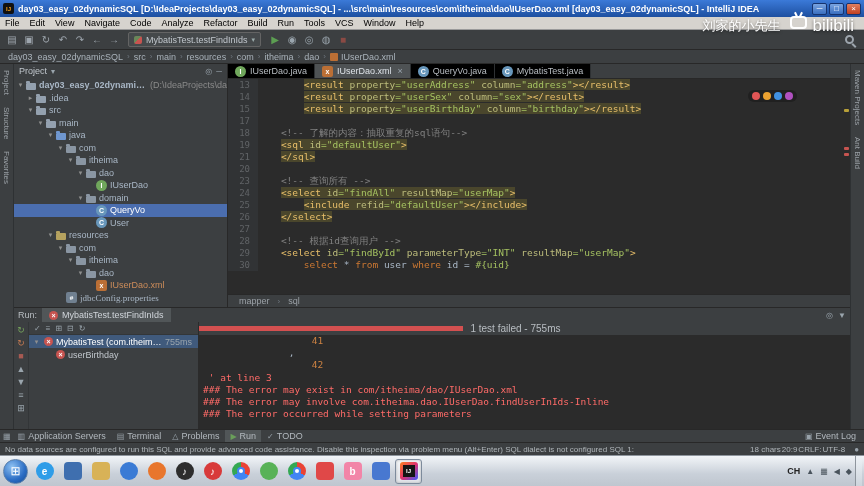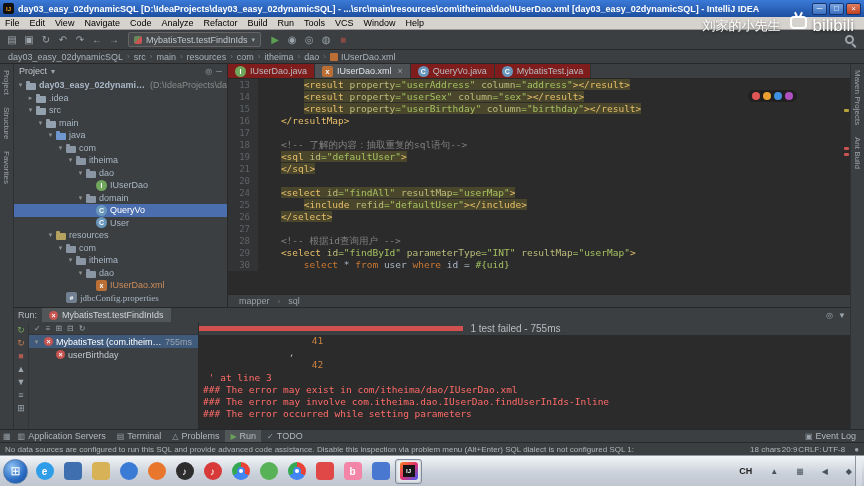--- a/index.html
+++ b/index.html
@@ -55,21 +55,21 @@
 .i-class,.i-interface{border-radius:50%}
 .i-class{background:#6897bb}.i-interface{background:#70a75c}
 .i-xml{background:#bb6f35;border-radius:2px}
 .i-properties{background:#708090;border-radius:2px}
 .tw-icon .ltr{position:absolute;inset:0;display:flex;align-items:center;justify-content:center;font-size:7px;color:#fff;font-weight:bold}
 .tw-label{overflow:hidden;text-overflow:ellipsis}
 .tw-suffix{color:#8a8a8a;margin-left:3px}
 
 .editor-col{flex:1;display:flex;flex-direction:column;min-width:0;background:#2b2b2b}
 .tabs{height:15px;background:#3c3f41;display:flex;align-items:stretch;border-bottom:1px solid #282828;flex:none}
-.tab{display:flex;align-items:center;gap:4px;padding:0 7px;font-size:9px;color:#b8bdc2;background:#7f1d1d;border-right:1px solid #2e3133;white-space:nowrap}
+.tab{display:flex;align-items:center;gap:4px;padding:0 7px;font-size:9px;color:#b8bdc2;background:#000000;border-right:1px solid #2e3133;white-space:nowrap}
 .tab.active{background:#4e5254;color:#dde2e7}
 .tab .tabclose{color:#9aa5ad;font-size:9px;margin-left:2px}
 .tab .tw-icon{margin:0}
 .code-wrap{flex:1;overflow:hidden;font-family:"DejaVu Sans Mono",monospace;font-size:9.5px;line-height:12px;position: relative}
 .code-row{display:flex;height:12px}
 .ln{width:30px;flex:none;text-align:right;padding-right:8px;color:#606366;background:#313335;font-size:9px}
 .lt{white-space:pre;color:#a9b7c6}
 .band{background:#4a462c}
 .seg-t{color:#e8bf6a}.seg-a{color:#bdbd7c}.seg-v{color:#a5c261}.seg-c{color:#808080}
 .seg-k{color:#cc7832}.seg-p{color:#a9b7c6}.seg-m{color:#a5c261}
@@ -111,21 +111,21 @@
 .start-btn{width:25px;height:25px;border-radius:50%;background:radial-gradient(circle at 35% 30%,#8fc2f2,#2a6cc4 60%,#134a90);display:flex;align-items:center;justify-content:center;color:#fff;font-size:12px;margin:0 3px 0 1px;border:1px solid #5b80ab;flex:none}
 .task-app{width:27px;height:25px;border-radius:3px;display:flex;align-items:center;justify-content:center;flex:none}
 .task-app.active{background:rgba(255,255,255,.55);border:1px solid #7d8b9c;box-shadow:inset 0 0 3px rgba(0,0,0,.25)}
 .app-glyph{width:18px;height:18px;display:flex;align-items:center;justify-content:center;color:#fff;font-weight:bold;font-size:10px;position:relative}
 .app-glyph.square{border-radius:4px}
 .app-glyph.circle{border-radius:50%}
 .app-glyph.chrome{border-radius:50%;background:conic-gradient(#ea4335 0 120deg,#4285f4 120deg 240deg,#34a853 240deg 360deg)}
 .app-glyph.chrome::after{content:"";position:absolute;inset:5px;background:#fff;border-radius:50%;border:2px solid #4285f4}
 .app-glyph.idea{border-radius:3px;background:linear-gradient(135deg,#fc801d,#e0326e 50%,#3d5afe)}
 .app-glyph.idea::after{content:"IJ";position:absolute;inset:3px;background:#141414;color:#fff;font-size:6px;display:flex;align-items:center;justify-content:center}
-.tray{margin-left:auto;display:flex;align-items:center;gap:18px;padding-right:3px;color:#222;font-size:9px;font-weight:bold}
+.tray{margin-left:auto;display:flex;align-items:center;gap:6px;padding-right:3px;color:#222;font-size:9px;font-weight:bold}
 .tray-glyph{font-size:8px;color:#49535c;font-weight:normal}
 .show-desktop{width:7px;height:31px;border-left:1px solid #8e959d;background:linear-gradient(#eef2f6,#ccd3db);flex:none}
 
 .watermark{position:absolute;top:16px;right:10px;display:flex;align-items:center;gap:10px;z-index:90;color:#fff;text-shadow:0 1px 3px rgba(0,0,0,.55)}
 .wm-name{font-size:13px}
 .bili{display:flex;align-items:flex-start;font-weight:normal;font-size:17px}
 .bili-tv{width:17px;height:13px;border:2px solid #fff;border-radius:4px;position:relative;margin-right:5px}
 .bili-tv::before,.bili-tv::after{content:"";position:absolute;top:-6px;width:2px;height:5px;background:#fff}
 .bili-tv::before{left:3px;transform:rotate(-25deg)}
 .bili-tv::after{right:3px;transform:rotate(25deg)}
@@ -368,42 +368,42 @@
               </div>
               <div class="code-row">
                 <span class="ln">14</span>
                 <span class="lt"><span>        </span><span class="band"><span class="seg-t">&lt;result</span><span class="seg-p"> </span><span class="seg-a">property</span><span class="seg-v">="userSex"</span><span class="seg-p"> </span><span class="seg-a">column</span><span class="seg-v">="sex"</span><span class="seg-t">&gt;&lt;/result&gt;</span></span></span>
               </div>
               <div class="code-row">
                 <span class="ln">15</span>
                 <span class="lt"><span>        </span><span class="band"><span class="seg-t">&lt;result</span><span class="seg-p"> </span><span class="seg-a">property</span><span class="seg-v">="userBirthday"</span><span class="seg-p"> </span><span class="seg-a">column</span><span class="seg-v">="birthday"</span><span class="seg-t">&gt;&lt;/result&gt;</span></span></span>
               </div>
               <div class="code-row">
-                <span class="ln">16</span>
-                <span class="lt"><span>    </span><span class="seg-t">&lt;/resultMap&gt;</span></span>
-              </div>
-              <div class="code-row">
                 <span class="ln">17</span>
                 <span class="lt"></span>
               </div>
               <div class="code-row">
                 <span class="ln">18</span>
                 <span class="lt"><span>    </span><span class="seg-c">&lt;!-- 了解的内容：抽取重复的sql语句--&gt;</span></span>
               </div>
               <div class="code-row">
                 <span class="ln">19</span>
                 <span class="lt"><span>    </span><span class="band"><span class="seg-t">&lt;sql</span><span class="seg-p"> </span><span class="seg-a">id</span><span class="seg-v">="defaultUser"</span><span class="seg-t">&gt;</span></span></span>
               </div>
               <div class="code-row">
                 <span class="ln">21</span>
                 <span class="lt"><span>    </span><span class="band"><span class="seg-t">&lt;/sql&gt;</span></span></span>
               </div>
               <div class="code-row">
                 <span class="ln">20</span>
                 <span class="lt"></span>
+              </div>
+              <div class="code-row">
+                <span class="ln">23</span>
+                <span class="lt"><span>    </span><span class="seg-c">&lt;!-- 查询所有 --&gt;</span></span>
               </div>
               <div class="code-row">
                 <span class="ln">24</span>
                 <span class="lt"><span>    </span><span class="band"><span class="seg-t">&lt;select</span><span class="seg-p"> </span><span class="seg-a">id</span><span class="seg-v">="findAll"</span><span class="seg-p"> </span><span class="seg-a">resultMap</span><span class="seg-v">="userMap"</span><span class="seg-t">&gt;</span></span></span>
               </div>
               <div class="code-row">
                 <span class="ln">25</span>
                 <span class="lt"><span>        </span><span class="band"><span class="seg-t">&lt;include</span><span class="seg-p"> </span><span class="seg-a">refid</span><span class="seg-v">="defaultUser"</span><span class="seg-t">&gt;&lt;/include&gt;</span></span></span>
               </div>
               <div class="code-row">

